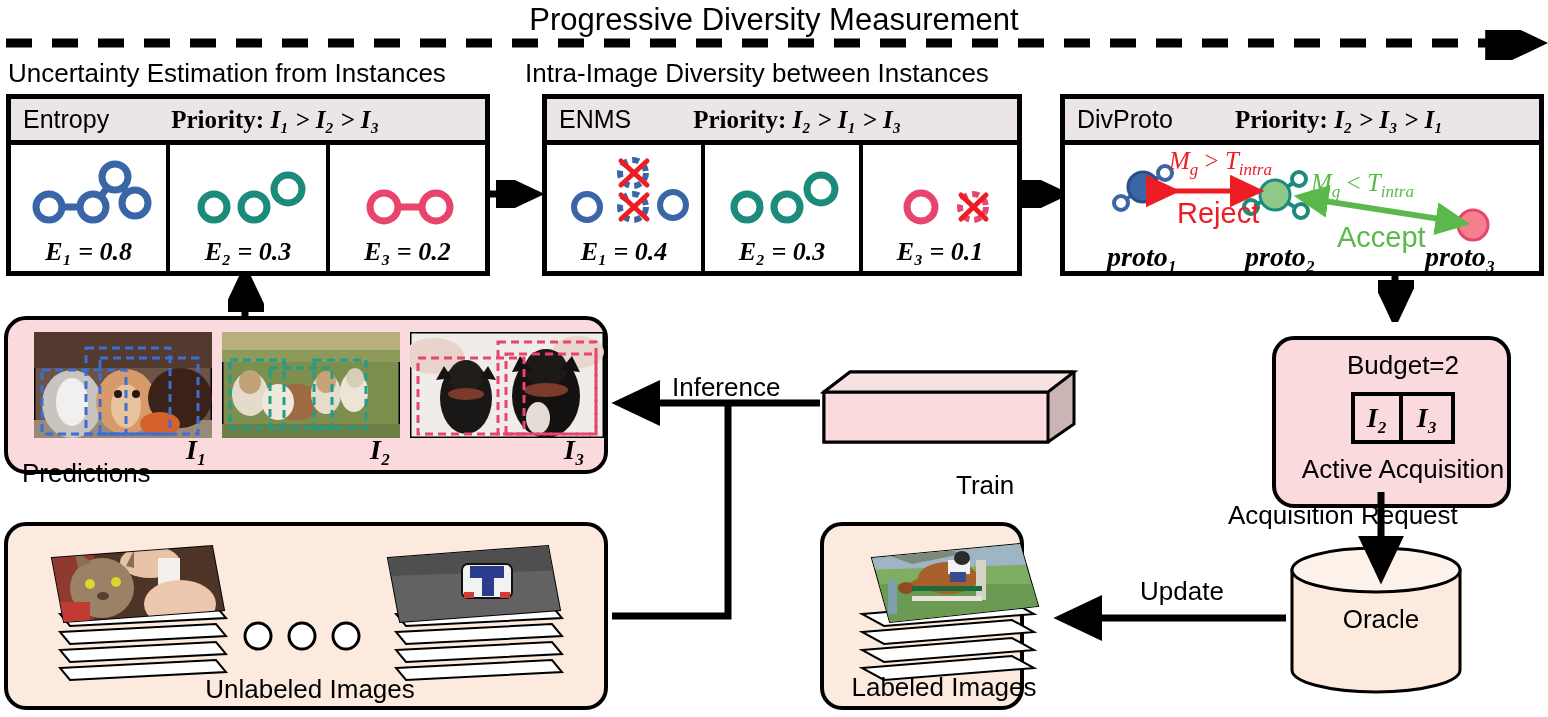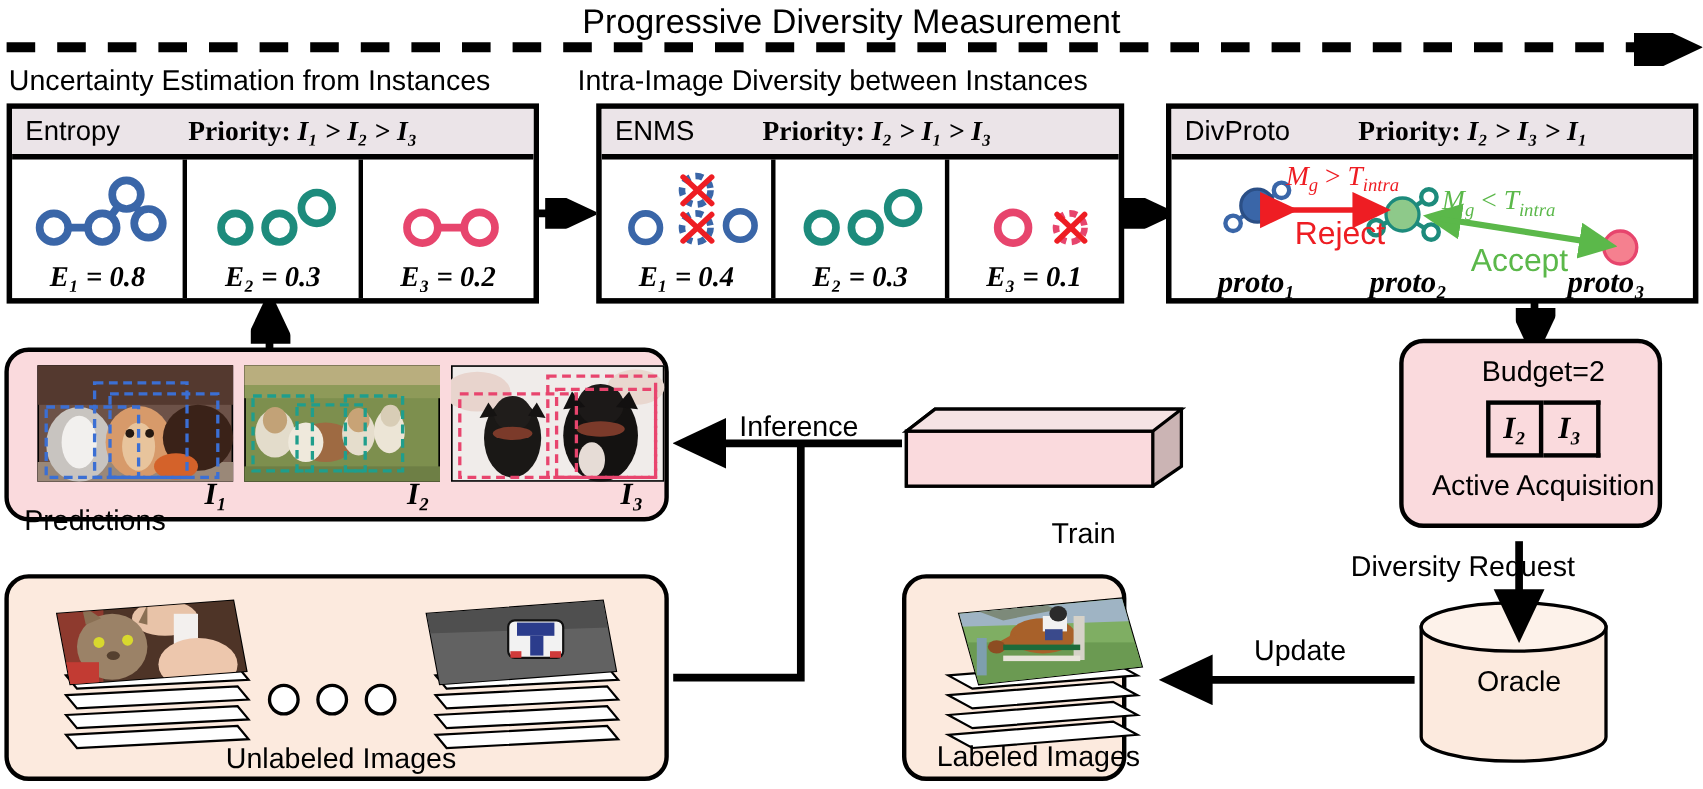--- a/index.html
+++ b/index.html
@@ -376,21 +376,21 @@
     </svg>
     <div class="abs lbl" style="left:0;top:146px;width:240px;text-align:center;">Labeled Images</div>
   </div>
 
   <svg class="abs" style="left:820px;top:368px;" width="260" height="78">
     <path d="M4,24 L30,4 L254,4 L254,56 L228,74 L4,74 z" fill="#cbb4b4" stroke="#000" stroke-width="3"></path>
     <path d="M4,24 L228,24 L228,74 L4,74 z" fill="#fadadd" stroke="#000" stroke-width="3"></path>
     <path d="M4,24 L30,4 L254,4 L228,24 z" fill="#f5e3e4" stroke="#000" stroke-width="3"></path>
   </svg>
 
-  <div class="rbox pink" style="left:1272px;top:308px;width:239px;height:172px;text-decoration:underline;">
+  <div class="rbox pink" style="left:1272px;top:336px;width:239px;height:172px;text-decoration:underline;">
     <div class="abs lbl" style="left:0;top:10px;width:254px;text-align:center;">Budget=2</div>
     <div class="abs" style="left:0;top:52px;width:254px;display:flex;justify-content:center;">
       <div style="width:52px;height:52px;border:4px solid #000;display:flex;align-items:center;justify-content:center;box-sizing:border-box;">
         <span class="ilbl">I₂</span>
       </div>
       <div style="width:52px;height:52px;border:4px solid #000;border-left:none;display:flex;align-items:center;justify-content:center;box-sizing:border-box;">
         <span class="ilbl">I₃</span>
       </div>
     </div>
     <div class="abs lbl" style="left:0;top:114px;width:254px;text-align:center;">Active Acquisition</div>
@@ -415,16 +415,16 @@
 
     <path d="M948,520 L948,452" fill="none" stroke="#000" stroke-width="7" marker-end="url(#ah2)"></path>
 
     <path d="M1286,338 L1066,338" fill="none" stroke="#000" stroke-width="7" marker-end="url(#ah2)"></path>
 
     <path d="M1381,212 L1381,292" fill="none" stroke="#000" stroke-width="7" marker-end="url(#ah2)"></path>
   </svg>
 
   <div class="abs lbl" style="left:672px;top:372px;">Inference</div>
   <div class="abs lbl" style="left:956px;top:470px;">Train</div>
-  <div class="abs lbl" style="left:1228px;top:500px;">Diversity Request</div>
+  <div class="abs lbl" style="left:1228px;top:500px;">Acquisition Request</div>
   <div class="abs lbl" style="left:1140px;top:576px;">Update</div>
 
 </div>
 
 </body></html>

